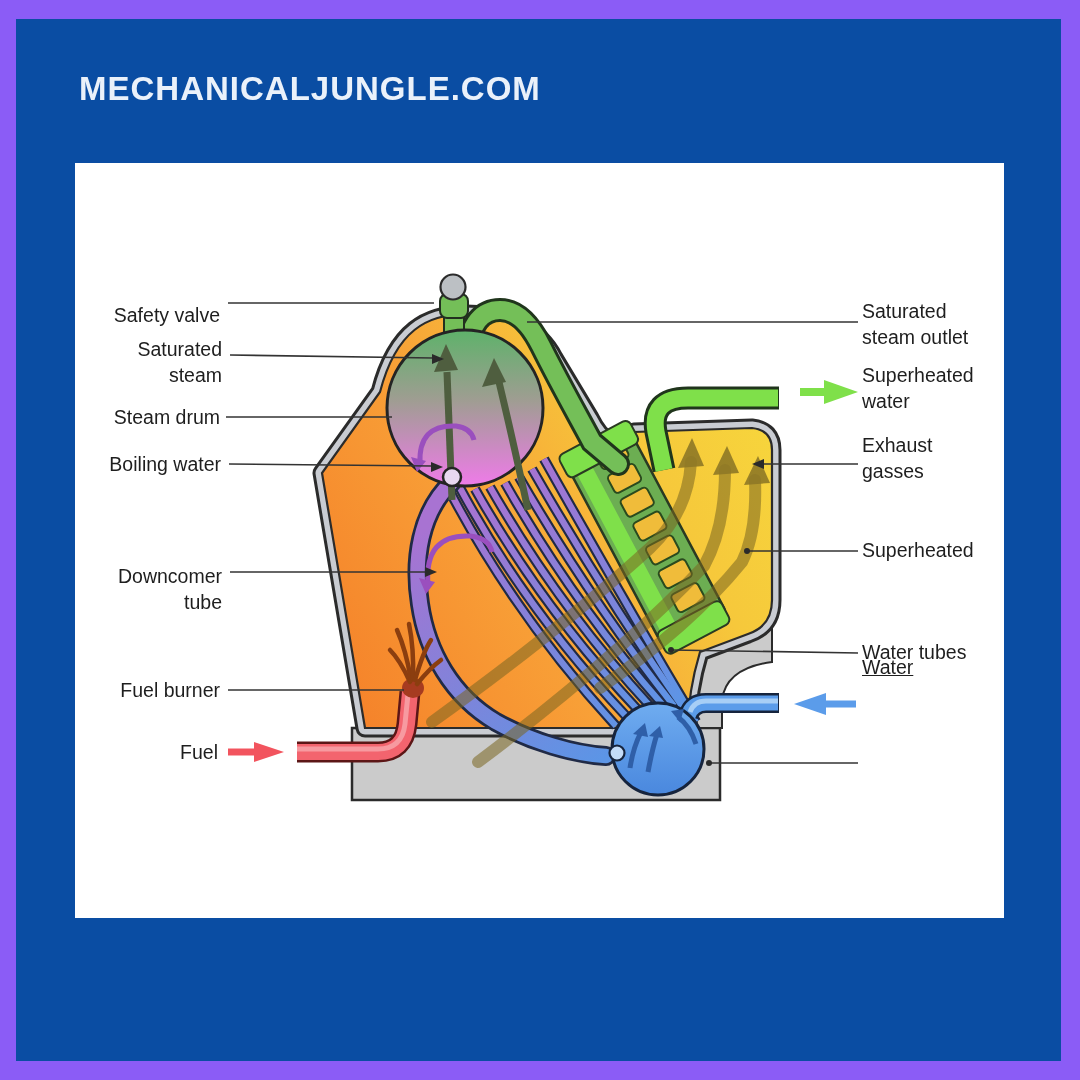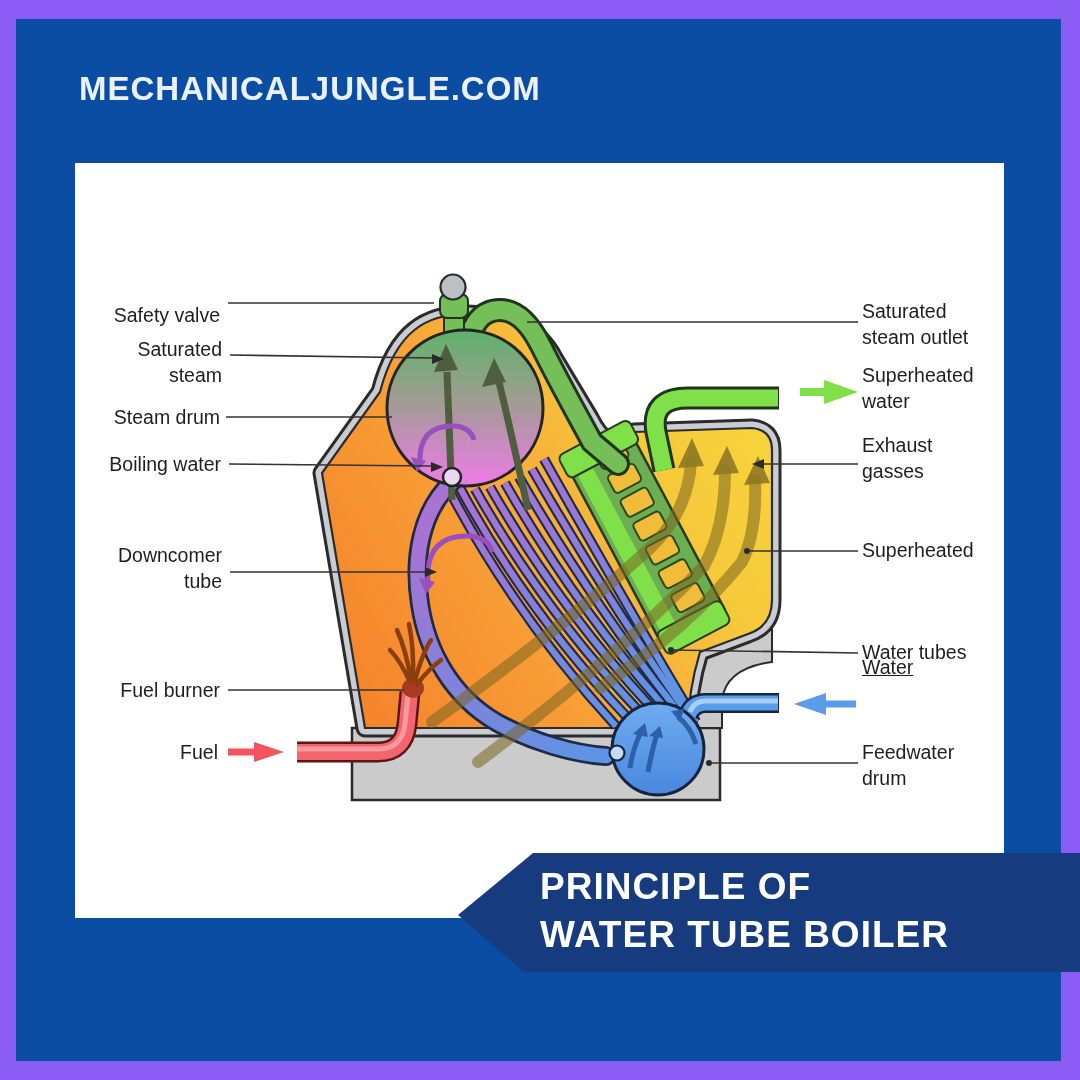--- a/index.html
+++ b/index.html
@@ -7,21 +7,21 @@
          font-family:"Liberation Sans",sans-serif;background:#8b5cf6;}
   .bg{position:absolute;left:16px;top:19px;right:19px;bottom:19px;background:#0A4DA3;}
   .site-name{position:absolute;left:79px;top:70px;font-size:33px;font-weight:700;
              letter-spacing:1px;color:#EAF1FA;}
   .card{position:absolute;left:75px;top:163px;width:929px;height:755px;background:#FFFFFF;}
   svg.diagram{position:absolute;left:0;top:0;width:1080px;height:1080px;}
   .lab{position:absolute;font-size:19.5px;line-height:26px;color:#1E1E1E;white-space:pre-line;}
   .lab.l{text-align:right;}
   #lb-safety{right:860px;top:302px;} #lb-satsteam{right:858px;top:336px;}
   #lb-steamdrum{right:860px;top:404px;} #lb-boiling{right:859px;top:451px;}
-  #lb-downcomer{right:858px;top:542px;text-align:right;} #lb-fuelburner{right:860px;top:677px;}
+  #lb-downcomer{right:858px;top:563px;text-align:right;} #lb-fuelburner{right:860px;top:677px;}
   #lb-fuel{right:862px;top:739px;}
   #rb-satout{left:862px;top:298px;} #rb-supsteam{left:862px;top:362px;}
   #rb-exhaust{left:862px;top:432px;} #rb-superheater{left:862px;top:537px;}
   #rb-watertubes{left:862px;top:639px;text-align:center;} #rb-water{left:862px;top:654px;text-decoration:underline;}
   #rb-feeddrum{left:862px;top:739px;}
   .banner{position:absolute;left:0;top:853px;width:1080px;height:119px;background:#163B7E;
           clip-path:polygon(533px 0,1080px 0,1080px 119px,524px 119px,458px 62px);}
   .banner-text{position:absolute;left:540px;top:10px;color:#FFFFFF;font-weight:700;
                font-size:37px;line-height:48px;letter-spacing:1px;}
 </style>
@@ -244,22 +244,14 @@
 
   <div class="lab" id="rb-satout">Saturated
 steam outlet</div>
   <div class="lab" id="rb-supsteam">Superheated
 water</div>
   <div class="lab" id="rb-exhaust">Exhaust
 gasses</div>
   <div class="lab" id="rb-superheater">Superheated</div>
   <div class="lab" id="rb-watertubes">Water tubes</div>
   <div class="lab" id="rb-water">Water</div>
-  <div class="lab" id="rb-feeddrum">Feedwater
-drum</div>
-
-  <div class="banner">
-    <div class="banner-text">
-      <div>PRINCIPLE OF</div>
-      <div>WATER TUBE BOILER</div>
-    </div>
-  </div>
+
 </div>
 
 </body></html>

